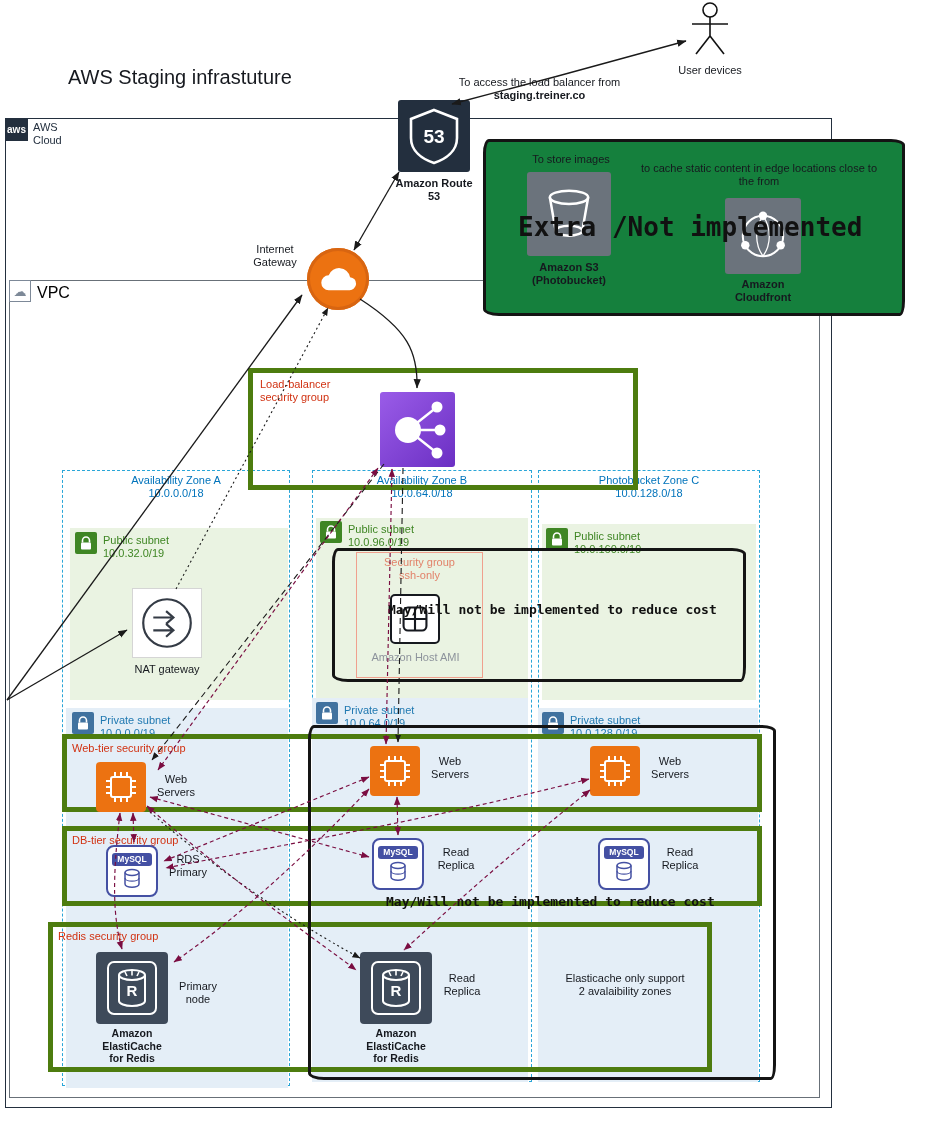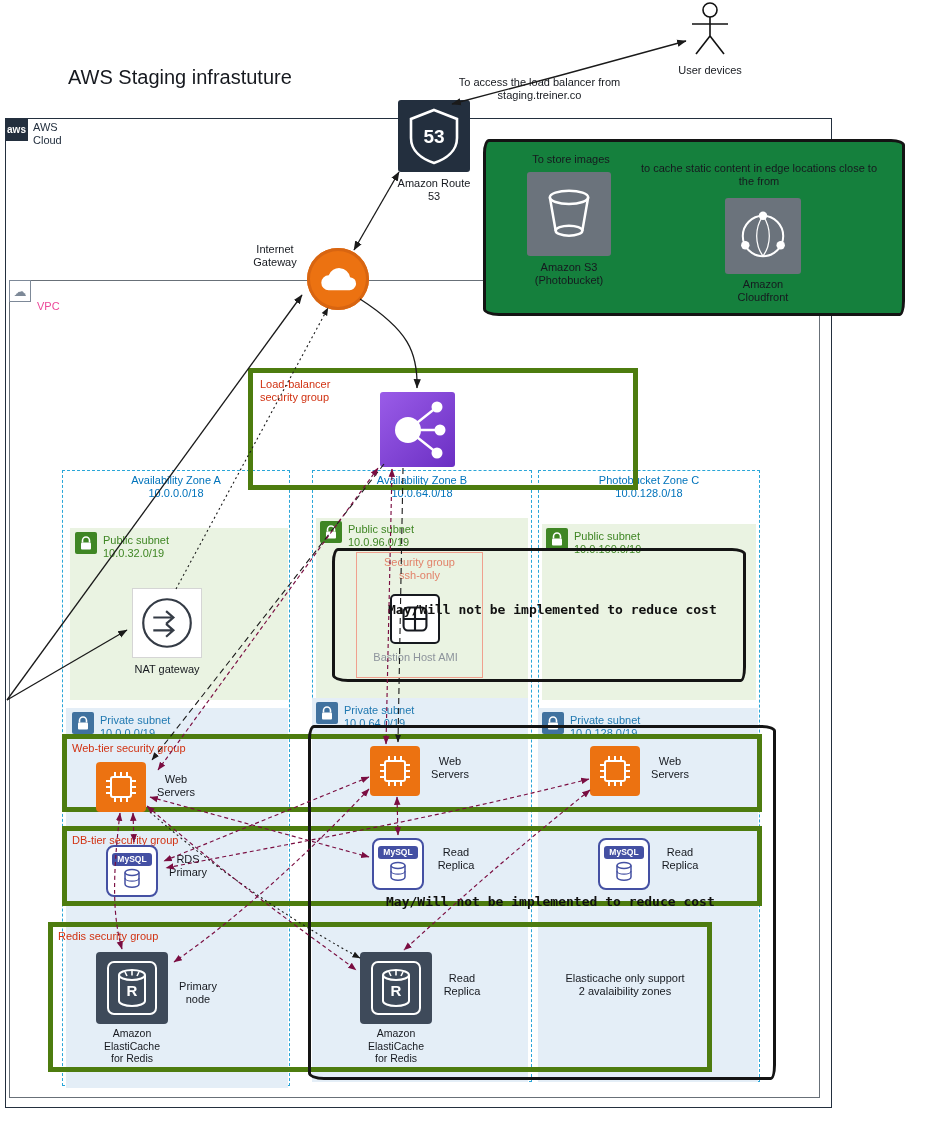--- a/index.html
+++ b/index.html
@@ -1,20 +1,20 @@
 <!DOCTYPE html>
 <html><head>
 <meta charset="utf-8">
 <style>
   *{margin:0;padding:0;box-sizing:border-box}
   body{font-family:"Liberation Sans","DejaVu Sans",sans-serif;background:#fff}
   .canvas{position:relative;width:925px;height:1124px;background:#fff;font-size:11px;color:#16191f;overflow:hidden}
   .abs{position:absolute}
   .center{text-align:center}
-  .bold{font-weight:400}
+  .bold{font-weight:700}
   .lh{line-height:1.2}
   .hand{font-family:"DejaVu Sans Mono",monospace;font-weight:700;color:#111}
   .sketchy{border:3px solid #141414;border-radius:6px 14px 5px 16px/14px 6px 15px 7px}
   .title{left:68px;top:66px;font-size:20px;font-weight:400}
   .az-box{border:1px dashed #2aa6d8}
   .az-label{color:#0073bb;text-align:center;line-height:1.15}
   .subnet-pub{background:#eaf3e2}
   .subnet-priv{background:#e4eef7}
   .lock{width:22px;height:22px;border-radius:2px;display:flex;align-items:center;justify-content:center}
   .lock.green{background:#3f8624}
@@ -39,21 +39,21 @@
   <div class="abs icon" style="left:5px;top:118px;width:23px;height:23px;background:#232f3e;color:#fff;font-size:10px;font-weight:700">
       <span>aws</span>
     </div>
   <div class="abs lh" style="left:33px;top:121px;color:#232f3e">
     <div>AWS</div>
     <div>Cloud</div>
   </div>
 
   <div class="abs" style="left:9px;top:280px;width:811px;height:818px;border:1px solid #687078"></div>
   <div class="abs icon" style="left:9px;top:280px;width:22px;height:22px;border:1px solid #7d8998;color:#7d8998;font-family:'DejaVu Sans',sans-serif;font-size:13px;background:#fff">☁</div>
-  <div class="abs" style="left:37px;top:300px;color:#ec4899;font-size:11px">VPC</div>
+  <div class="abs" style="left:37px;top:284px;color:#000000;font-size:16px">VPC</div>
 
   <div class="abs az-box" style="left:62px;top:470px;width:228px;height:616px"></div>
   <div class="abs az-label" style="left:62px;top:474px;width:228px">
     <div>Availability Zone A</div>
     <div>10.0.0.0/18</div>
   </div>
   <div class="abs az-box" style="left:312px;top:470px;width:220px;height:612px"></div>
   <div class="abs az-label" style="left:312px;top:474px;width:220px">
     <div>Availability Zone B</div>
     <div>10.0.64.0/18</div>
@@ -208,21 +208,21 @@
   <div class="abs center lh" style="left:358px;top:556px;width:123px;color:#e2826a">
     <div>Security group</div>
     <div>ssh-only</div>
   </div>
   <div class="abs icon" style="left:390px;top:594px;width:50px;height:50px;background:#fff;border:2.5px solid #16191f;border-radius:5px">
     <svg width="44" height="44" viewBox="0 0 50 50">
       <rect x="12" y="12" width="26" height="26" rx="5" fill="none" stroke="#16191f" stroke-width="2.4"></rect>
       <path d="M12 25 H38 M25 12 V38" stroke="#16191f" stroke-width="2.4"></path>
     </svg>
   </div>
-  <div class="abs center gray" style="left:358px;top:651px;width:115px">Bastion Host AMI</div>
+  <div class="abs center gray" style="left:358px;top:651px;width:115px">Amazon Host AMI</div>
 
   <div class="abs icon" style="left:96px;top:762px;width:50px;height:50px;background:#ec7211;border-radius:4px">
     <svg width="50" height="50" viewBox="0 0 50 50">
         <rect x="15" y="15" width="20" height="20" rx="2" fill="none" stroke="#fff" stroke-width="2"></rect>
         <path d="M19 15 V10 M25 15 V10 M31 15 V10 M19 35 V40 M25 35 V40 M31 35 V40 M15 19 H10 M15 25 H10 M15 31 H10 M35 19 H40 M35 25 H40 M35 31 H40" stroke="#fff" stroke-width="2"></path>
       </svg>
   </div>
   <div class="abs center lh" style="left:148px;top:773px;width:56px">
     <div>Web</div>
     <div>Servers</div>
@@ -349,20 +349,21 @@
         <path d="M38 14 C28 28 28 48 38 62 M38 14 C48 28 48 48 38 62" stroke="#fff" stroke-width="1.5" fill="none"></path>
         <circle cx="38" cy="14" r="5" fill="#fff"></circle>
         <circle cx="17" cy="49" r="5" fill="#fff"></circle>
         <circle cx="59" cy="49" r="5" fill="#fff"></circle>
       </svg>
     </div>
     <div class="abs center bold lh" style="left:229px;top:136px;width:96px">
       <div>Amazon</div>
       <div>Cloudfront</div>
     </div>
+    <div class="abs hand" style="left:32px;top:70px;font-size:26px;white-space:nowrap;z-index:3">Extra /Not implemented</div>
   </div>
 
   <div class="abs sketchy" style="left:332px;top:548px;width:414px;height:134px"></div>
   <div class="abs hand" style="left:388px;top:602px;font-size:13px;white-space:nowrap">May/Will not be implemented to reduce cost</div>
 
   <div class="abs sketchy" style="left:308px;top:725px;width:468px;height:355px"></div>
   <div class="abs hand" style="left:386px;top:894px;font-size:13px;white-space:nowrap">May/Will not be implemented to reduce cost</div>
 
   <svg class="abs arrows" width="925" height="1124" viewBox="0 0 925 1124">
     <defs>

